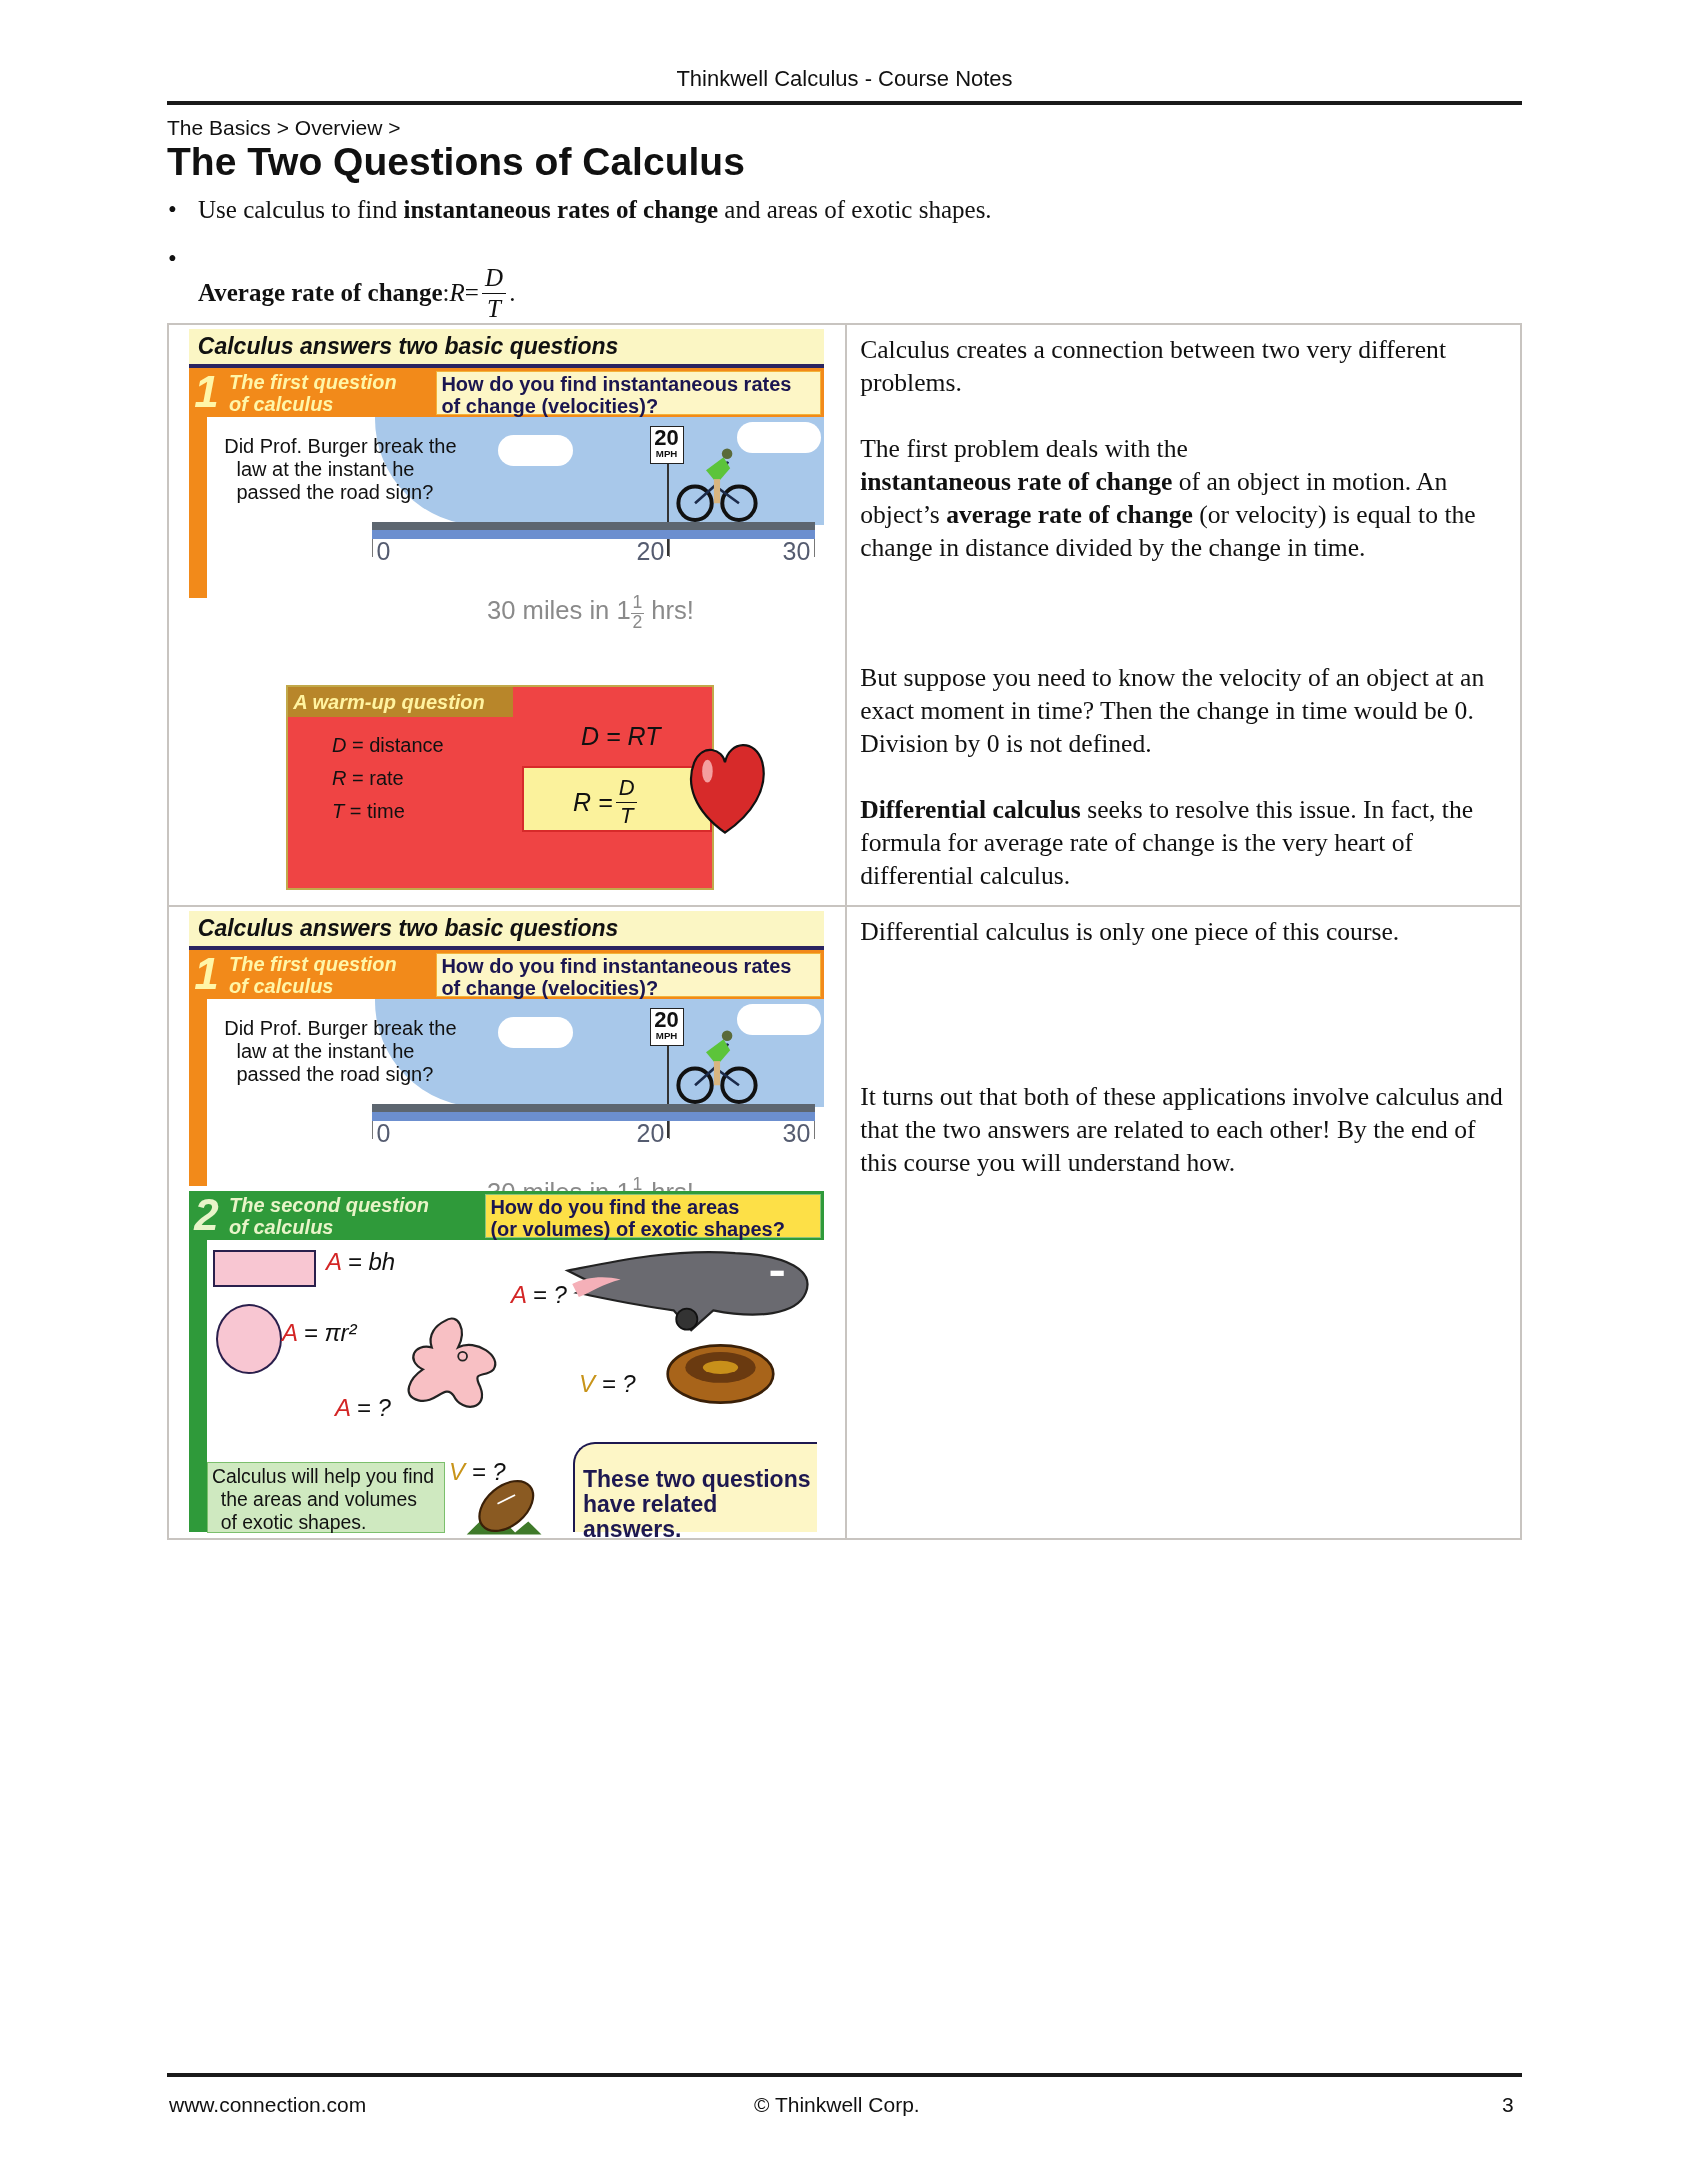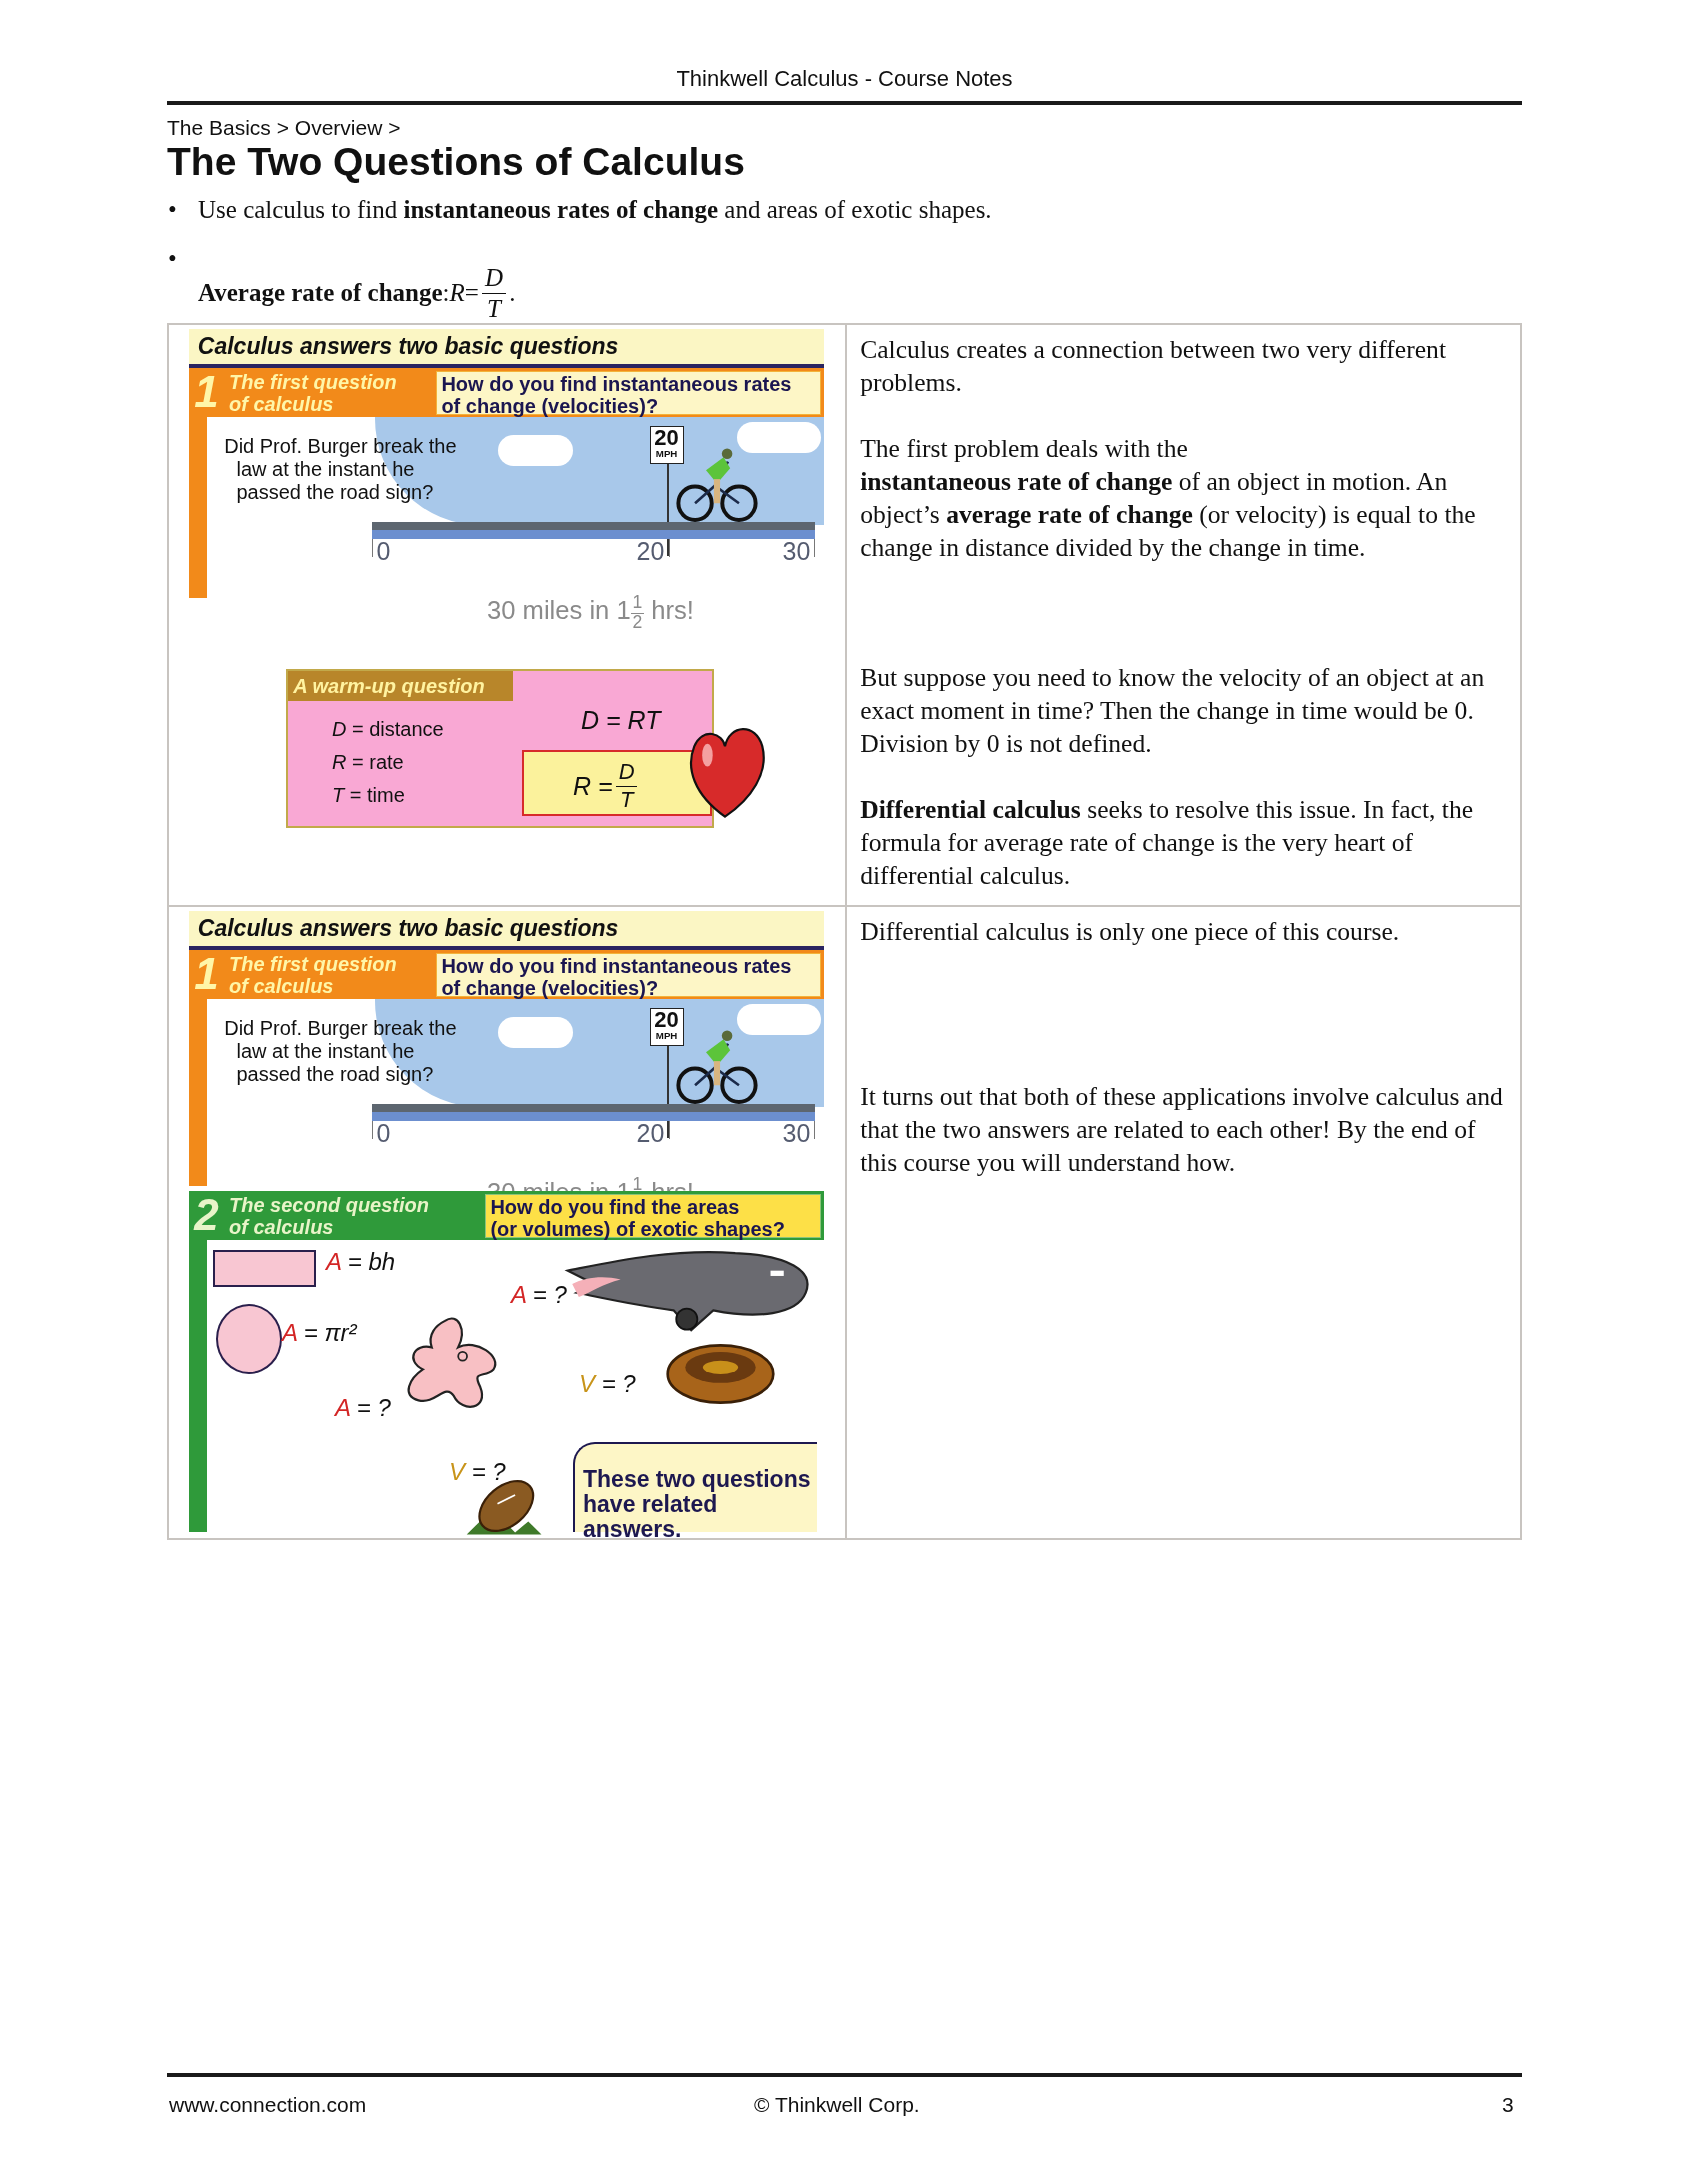--- a/index.html
+++ b/index.html
@@ -57,21 +57,21 @@
   .tick { position:absolute; top:122px; width:1.3px; height:17.6px; background:#777; }
   .tick-label { position:absolute; top:120px; font-size:25px; color:#555c70; }
   .sign { position:absolute; background:#fff; border:1.3px solid #222; text-align:center; font-weight:bold; line-height:1; }
   .sign .big { font-size:22px; display:block; }
   .sign .small { font-size:9.7px; display:block; }
   .sign-pole { position:absolute; width:2.6px; background:#333; }
   .caption { position:absolute; font-size:25.6px; color:#8a8a8a; }
   .mini-frac { display:inline-flex; flex-direction:column; align-items:center; font-size:17.6px; line-height:1; vertical-align:middle; }
   .mini-frac span:first-child { border-bottom:1.3px solid #8a8a8a; padding:0 1.8px 0.9px; }
 
-  .warmup { position:absolute; left:97px; top:340px; width:428px; height:159px; background:#f9a8d4; border:2.2px solid #c2a94a; box-sizing:border-box; }
+  .warmup { position:absolute; left:97px; top:356px; width:428px; height:205px; background:#ef4444; border:2.2px solid #c2a94a; box-sizing:border-box; }
   .warmup-title { position:absolute; left:0; top:0; width:225px; height:30px; background:#b8862a; color:#fff3a0; font-style:italic; font-weight:bold; font-size:20px; line-height:30px; padding-left:5.3px; box-sizing:border-box; }
   .warmup-defs { position:absolute; left:44px; top:42px; font-size:20px; line-height:33px; }
   .warmup-defs i { font-style:italic; }
   .warmup-eq1 { position:absolute; left:293px; top:35px; font-size:25px; font-style:italic; }
   .warmup-box { position:absolute; left:234px; top:79px; width:190px; height:66px; border:2.6px solid #d72a2a; background:#fbf29c; box-sizing:border-box; }
   .warmup-eq2 { position:absolute; left:49px; top:8.8px; font-size:25px; font-style:italic; display:flex; align-items:center; }
 
   .shape-rect { position:absolute; border:2.6px solid #2a1f4c; background:#f8c6d2; }
   .shape-circle { position:absolute; border:2.6px solid #2a1f4c; background:#f8c6d2; border-radius:50%; }
   .formula-label { position:absolute; font-size:24px; font-style:italic; }
@@ -296,20 +296,25 @@
         </svg>
         <div class="formula-label" style="left:322px;top:370px;"><span class="a">A</span><span> = ?</span></div>
 
         <svg style="position:absolute;left:474px;top:430px;" width="115" height="66" viewBox="0 0 260 150">
           <ellipse cx="130" cy="75" rx="120" ry="65" fill="#a8641a" stroke="#3a2008" stroke-width="6"></ellipse>
           <ellipse cx="130" cy="60" rx="80" ry="35" fill="#6a3a10"></ellipse>
           <ellipse cx="130" cy="60" rx="40" ry="15" fill="#c8901a"></ellipse>
         </svg>
         <div class="formula-label" style="left:390px;top:459px;"><span class="v">V</span><span> = ?</span></div>
 
+        <div class="note-green" style="left:17.6px;top:551px;width:238px;height:71px;">
+          <div>Calculus will help you find</div>
+          <div style="padding-left:8.8px;">the areas and volumes</div>
+          <div style="padding-left:8.8px;">of exotic shapes.</div>
+        </div>
         <div class="formula-label" style="left:260px;top:547px;"><span class="v">V</span><span> = ?</span></div>
         <svg style="position:absolute;left:273px;top:562px;" width="115" height="66" viewBox="0 0 260 150">
           <path d="M10 140 L 40 110 L 60 130 L 90 105 L 120 135 L 150 110 L 180 140 Z" fill="#3f7a2a"></path>
           <ellipse cx="100" cy="75" rx="70" ry="45" transform="rotate(-40 100 75)" fill="#8a5a22" stroke="#3a2008" stroke-width="5"></ellipse>
           <path d="M80 70 L 120 50" stroke="#fff" stroke-width="4"></path>
         </svg>
         <div class="note-yellow" style="left:384px;top:531px;width:244px;height:90px;">
           <div>These two questions</div>
           <div>have related answers.</div>
         </div>

